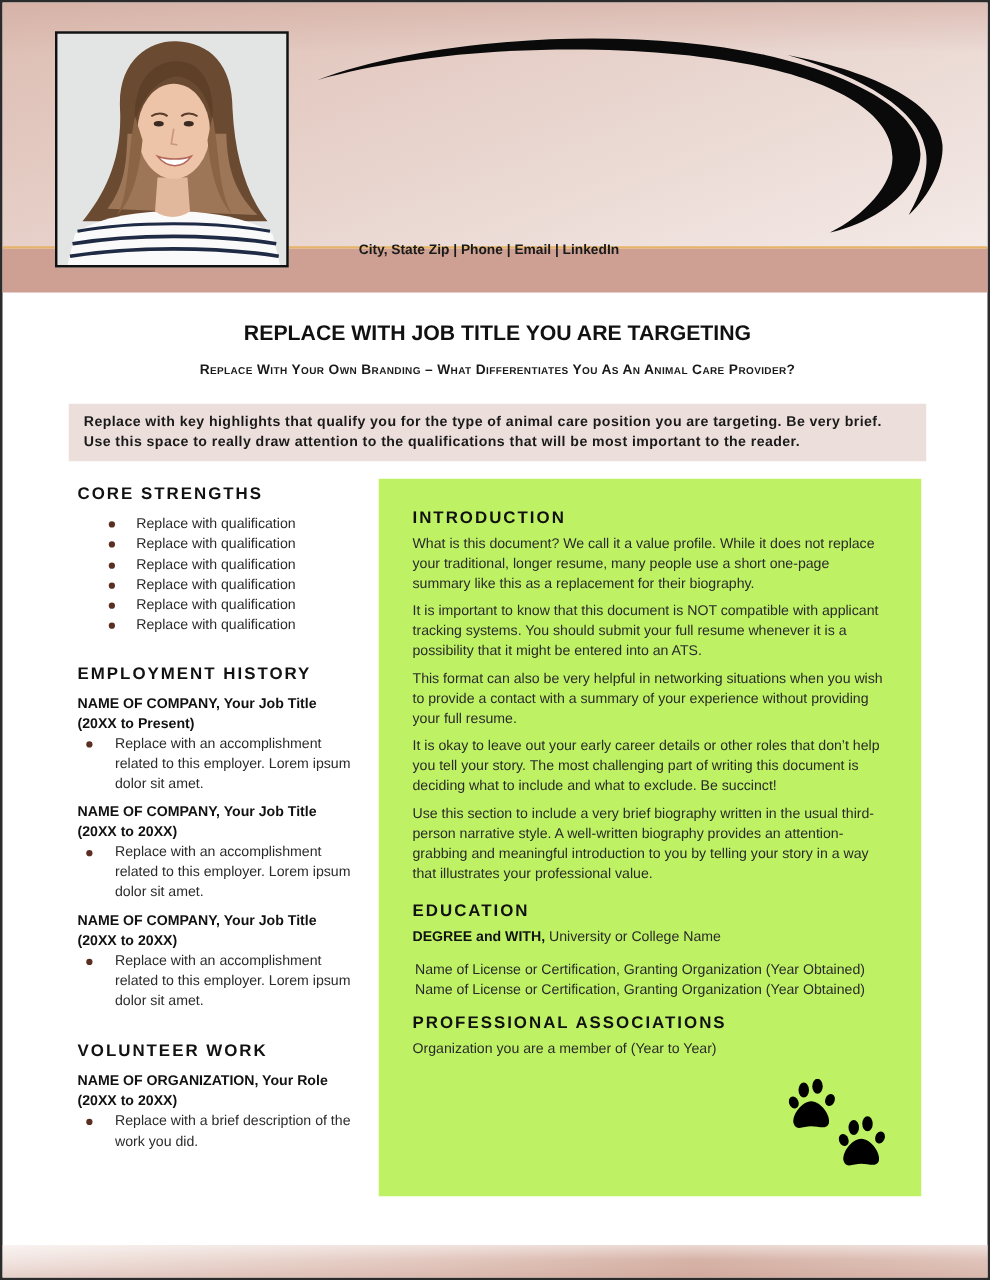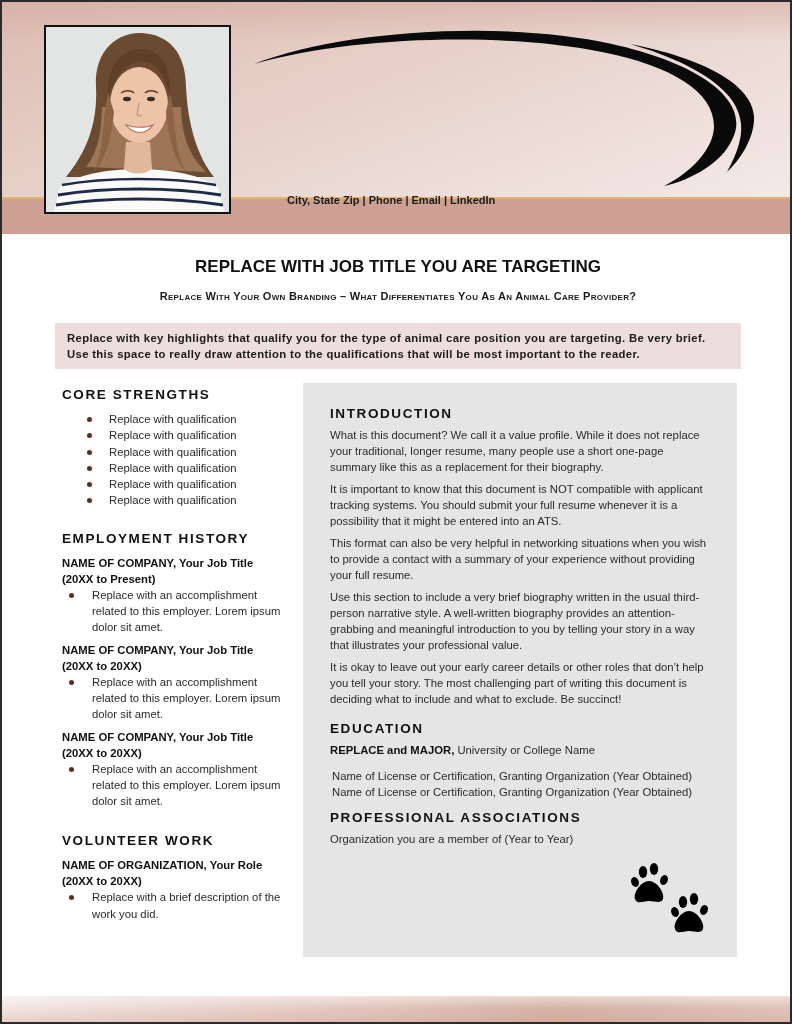--- a/index.html
+++ b/index.html
@@ -31,21 +31,21 @@
   .bullets li { position: relative; font-size: 11.3px; color: #2a2a2a; line-height: 16.3px; }
   .bullets li .dot { position: absolute; width: 5px; height: 5px; border-radius: 50%; background: #5a2f22; top: 6px; }
   .core li { padding-left: 47px; }
   .core li .dot { left: 25px; }
   .job { margin-top: 6px; }
   .job-head { font-size: 11.3px; font-weight: bold; color: #111; line-height: 16px; }
   .job li { padding-left: 30px; }
   .job li .dot { left: 7px; }
 
   
-  .rbox { position: absolute; left: 301px; top: 381px; width: 434px; height: 574px; background: #e5e5e5; padding: 23px 27px 0 27px; }
+  .rbox { position: absolute; left: 301px; top: 381px; width: 434px; height: 574px; background: #bef264; padding: 23px 27px 0 27px; }
   .rbox .sec-title { margin-bottom: 6px; }
   .rbox p { font-size: 11.3px; color: #2a2a2a; line-height: 16px; margin-bottom: 6px; }
   .edu { font-size: 11.3px; color: #2a2a2a; line-height: 16px; }
   .edu b { color: #111; }
   .cert { font-size: 11.3px; color: #2a2a2a; line-height: 16px; padding-left: 2px; }
   .paws { position: absolute; left: 328px; top: 480px; }
 
   .footer-band { position: absolute; left: 0; top: 994px; width: 792px; height: 30px;
     background: linear-gradient(90deg, #f2e6e2 0%, #e2c7be 45%, #d6b2a6 70%, #e0c4bb 100%); }
   .footer-shade { position: absolute; left: 0; top: 994px; width: 792px; height: 30px;
@@ -144,25 +144,25 @@
         <li><span class="dot"></span><span>Replace with a brief description of the work you did.</span></li>
       </ul>
     </div>
   </div>
 
   <div class="rbox">
     <div class="sec-title">INTRODUCTION</div>
     <p>What is this document? We call it a value profile. While it does not replace your traditional, longer resume, many people use a short one-page summary like this as a replacement for their biography.</p>
     <p>It is important to know that this document is NOT compatible with applicant tracking systems. You should submit your full resume whenever it is a possibility that it might be entered into an ATS.</p>
     <p>This format can also be very helpful in networking situations when you wish to provide a contact with a summary of your experience without providing  your full resume.</p>
+    <p>It is okay to leave out your early career details or other roles that don’t help you tell your story. The most challenging part of writing this document is deciding what to include and what to exclude. Be succinct!</p>
     <p>Use this section to include a very brief biography written in the usual third-person narrative style.  A well-written biography provides an attention-grabbing and meaningful introduction to you by telling your story in a way that illustrates your professional value.</p>
-    <p>It is okay to leave out your early career details or other roles that don’t help you tell your story. The most challenging part of writing this document is deciding what to include and what to exclude. Be succinct!</p>
 
     <div class="sec-title" style="margin-top:14px;">EDUCATION</div>
-    <div class="edu"><b>REPLACE and MAJOR,</b><span> University or College Name</span></div>
+    <div class="edu"><b>DEGREE and WITH,</b><span> University or College Name</span></div>
 
     <div class="cert" style="margin-top:10px;">Name of License or Certification, Granting Organization  (Year Obtained)</div>
     <div class="cert">Name of License or Certification, Granting Organization  (Year Obtained)</div>
 
     <div class="sec-title" style="margin-top:10px;">PROFESSIONAL ASSOCIATIONS</div>
     <div class="edu">Organization you are a member of  (Year to Year)</div>
 
     <svg class="paws" width="84" height="76" viewBox="0 0 84 76">
       <g fill="#000">
         <ellipse cx="12" cy="9" rx="4.2" ry="6"></ellipse>

